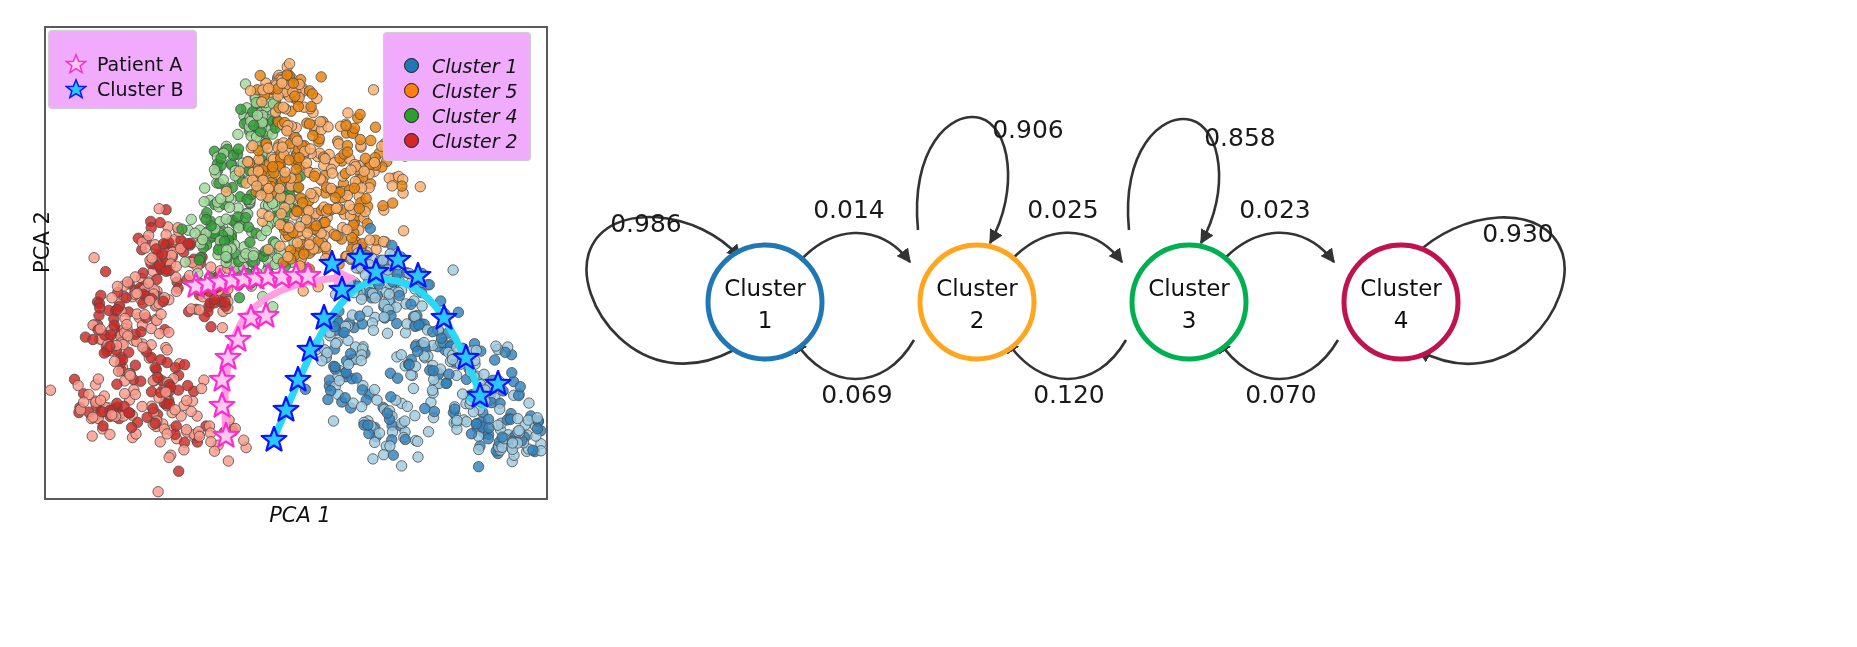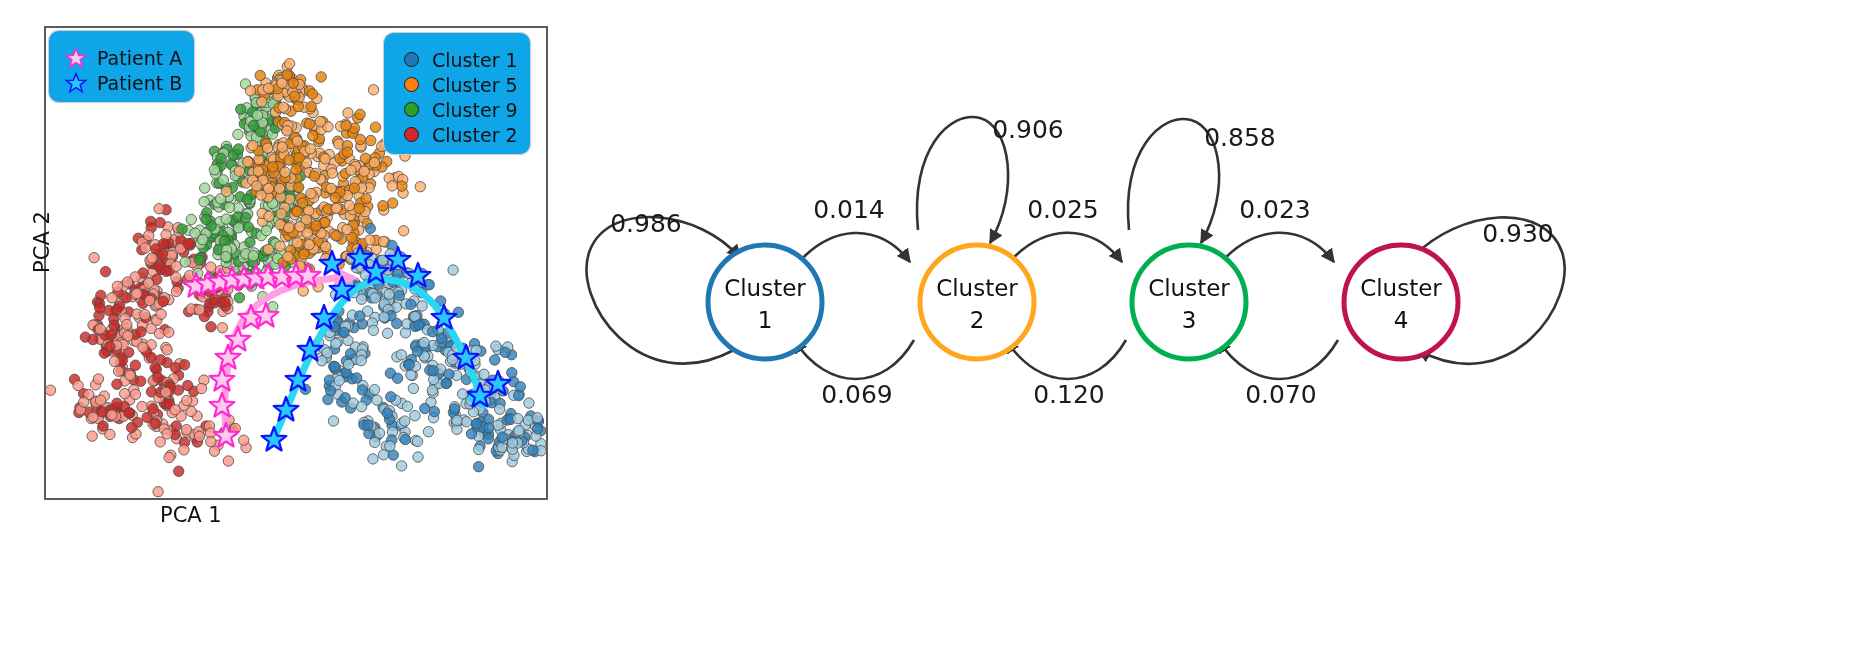--- a/index.html
+++ b/index.html
@@ -8,28 +8,28 @@
 
   
   #scatter-panel{position:absolute;left:0;top:0;width:580px;height:647px;}
   #axes-box{position:absolute;left:44px;top:26px;width:500px;height:470px;
             border:2px solid #5a5a5a;background:#fff;overflow:hidden;}
   #scatter-svg{position:absolute;left:0;top:0;width:500px;height:470px;}
 
   #ylabel{position:absolute;left:-18px;top:230px;width:120px;text-align:center;
           transform:rotate(-90deg);transform-origin:center center;
           font-size:21px;color:#111;}
-  #xlabel{position:absolute;left:160px;top:503px;width:280px;text-align:left;
-          font-size:21px;color:#111;}
-
-  .legend-box{position:absolute;background:#0ea5e9;border:1px solid #cfcfcf;
-              border-radius:11px;box-shadow:0 0 2px rgba(0,0,0,.10);
-              padding:14px 12px 7px 10px;}
+  #xlabel{position:absolute;left:160px;top:503px;width:280px;text-align:center;
+          font-size:21px;color:#111;font-style:italic;}
+
+  .legend-box{position:absolute;background:#f0abfc;border:1px solid #cfcfcf;
+              border-radius:4px;box-shadow:0 0 2px rgba(0,0,0,.10);
+              padding:20px 12px 7px 10px;}
   #legend-patients{left:48px;top:30px;}
-  #legend-clusters{left:383px;top:32px;}
+  #legend-clusters{left:383px;top:32px;font-style:italic;}
   .legend-row{display:flex;align-items:center;height:25px;}
   .legend-row .swatch{width:34px;display:flex;align-items:center;justify-content:center;}
   .legend-row .ltext{font-size:19px;color:#111;white-space:nowrap;padding-left:4px;}
   .dot{width:13px;height:13px;border-radius:50%;border:1.4px solid #1a1a1a;display:block;}
 
   
   #markov-panel{position:absolute;left:580px;top:0;width:1277px;height:647px;}
   #markov-svg{position:absolute;left:0;top:0;width:1277px;height:647px;}
   .mk-label{font-size:25px;fill:#1a1a1a;font-family:"DejaVu Sans",sans-serif;}
   .node-text{font-size:23px;fill:#111;font-family:"DejaVu Sans",sans-serif;}
@@ -1657,42 +1657,42 @@
           </svg>
         </span>
         <span class="ltext">Patient A</span>
       </div>
       <div class="legend-row">
         <span class="swatch">
           <svg width="22" height="22" viewBox="0 0 24 24">
             <polygon points="12,2 14.9,9.1 22.5,9.3 16.5,14 18.7,21.3 12,17 5.3,21.3 7.5,14 1.5,9.3 9.1,9.1" fill="#28C8FF" stroke="#0A12FF" stroke-width="1.6"></polygon>
           </svg>
         </span>
-        <span class="ltext">Patient B</span>
+        <span class="ltext">Cluster B</span>
       </div>
     </div>
 
     <div class="legend-box" id="legend-clusters">
       <div class="legend-row">
         <span class="swatch">
             <i class="dot" style="background:#1f77b4"></i>
           </span>
         <span class="ltext">Cluster 1</span>
       </div>
       <div class="legend-row">
         <span class="swatch">
             <i class="dot" style="background:#ff7f0e"></i>
           </span>
         <span class="ltext">Cluster 5</span>
       </div>
       <div class="legend-row">
         <span class="swatch">
             <i class="dot" style="background:#2ca02c"></i>
           </span>
-        <span class="ltext">Cluster 9</span>
+        <span class="ltext">Cluster 4</span>
       </div>
       <div class="legend-row">
         <span class="swatch">
             <i class="dot" style="background:#d62728"></i>
           </span>
         <span class="ltext">Cluster 2</span>
       </div>
     </div>
   </div>
 

